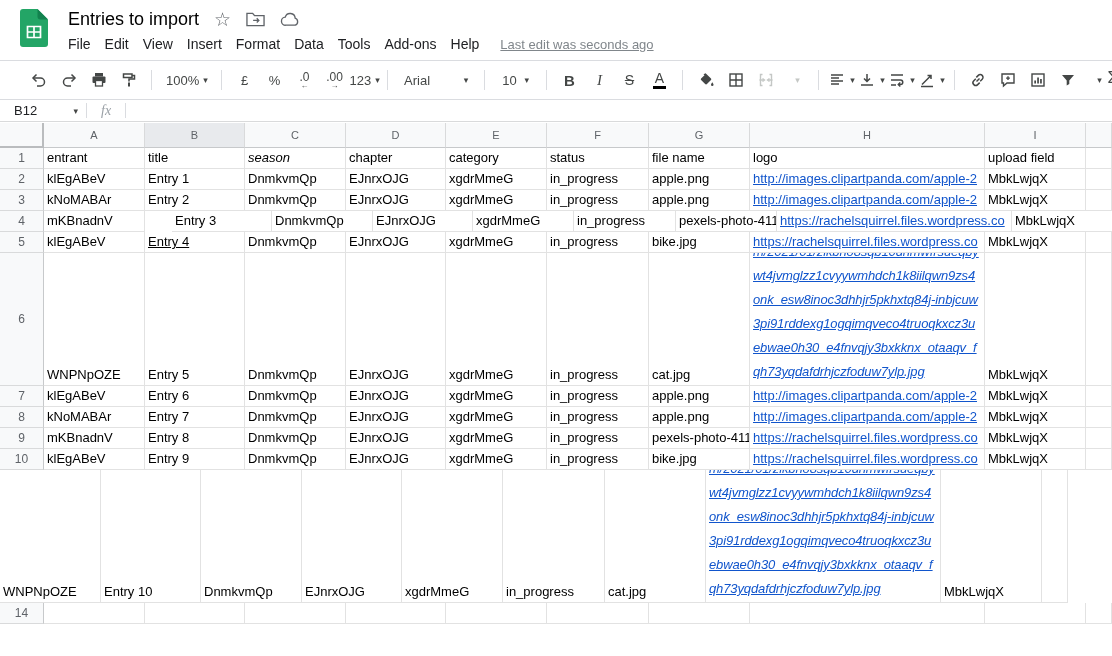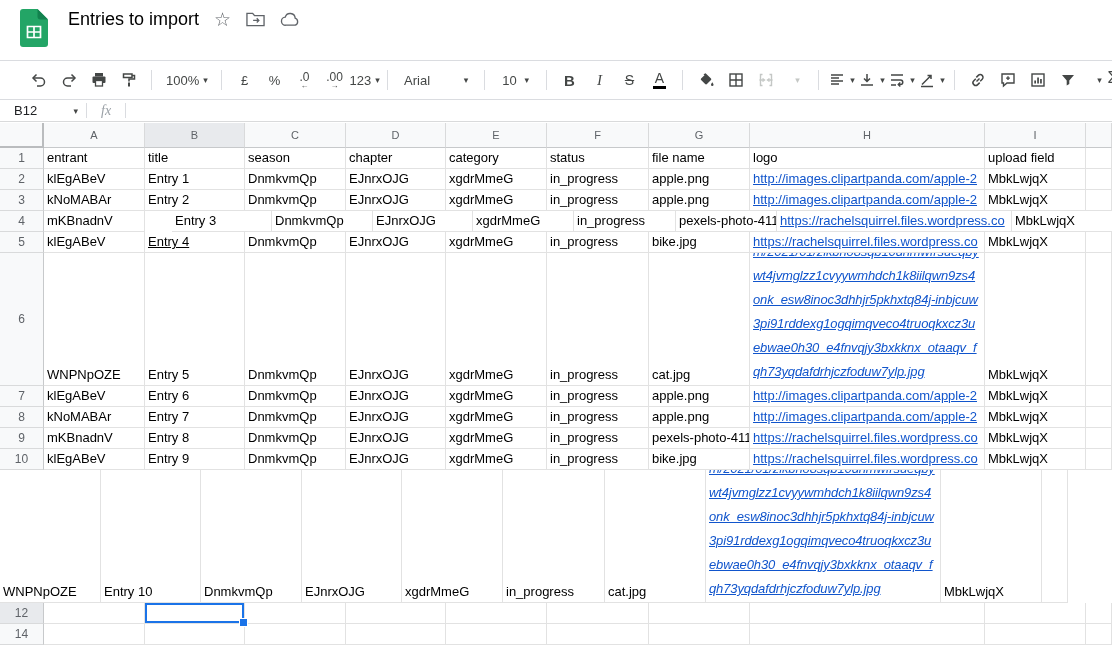--- a/index.html
+++ b/index.html
@@ -85,20 +85,32 @@
         <path d="M1 2h6l2 2.5h10V15H1z"></path>
           <path d="M7.5 9.5h6M11.3 7.3 13.5 9.5l-2.2 2.2"></path>
       </svg>
     </span>
     <span class="mini-ic">
       <svg width="21" height="16" viewBox="0 0 22 16" fill="none" stroke="#5f6368" stroke-width="1.4">
         <path d="M6 14.5a4.2 4.2 0 0 1-.5-8.4 5.3 5.3 0 0 1 10.4 1.1A3.9 3.9 0 0 1 16 14.5z"></path>
       </svg>
     </span>
   </div>
+  <div class="menu-row">
+    <span class="menu-item">File</span>
+    <span class="menu-item">Edit</span>
+    <span class="menu-item">View</span>
+    <span class="menu-item">Insert</span>
+    <span class="menu-item">Format</span>
+    <span class="menu-item">Data</span>
+    <span class="menu-item">Tools</span>
+    <span class="menu-item">Add-ons</span>
+    <span class="menu-item">Help</span>
+    <span class="last-edit">Last edit was seconds ago</span>
+  </div>
 </div>
 
 <div class="toolbar">
   <span class="tbtn">
     <svg viewBox="0 0 18 18" fill="none" stroke="#444746" stroke-width="1.5">
         <path d="M6.5 3.5 3 7l3.5 3.5"></path>
         <path d="M3 7h7.5a4 4 0 0 1 0 8H7"></path>
       </svg>
   </span>
   <span class="tbtn">
@@ -268,21 +280,21 @@
       <div class="colh" style="width: 102px;">F</div>
       <div class="colh" style="width: 101px;">G</div>
       <div class="colh" style="width: 235px;">H</div>
       <div class="colh" style="width: 101px;">I</div>
       <div class="colh" style="width: 26px;"></div>
     </div>
     <div class="srow" style="height: 21px;">
       <div class="rowh">1</div>
       <div class="cell" style="width: 101px;">entrant</div>
       <div class="cell" style="width: 100px;">title</div>
-      <div class="cell" style="width: 101px;">season</div>
+      <div class="cell" style="width: 101px; font-style: italic;">season</div>
       <div class="cell" style="width: 100px;">chapter</div>
       <div class="cell" style="width: 101px;">category</div>
       <div class="cell" style="width: 102px;">status</div>
       <div class="cell" style="width: 101px;">file name</div>
       <div class="cell" style="width: 235px;">logo</div>
       <div class="cell" style="width: 101px;">upload field</div>
       <div class="cell" style="width: 26px;"></div>
     </div>
     <div class="srow" style="height: 21px;">
       <div class="rowh">2</div>
@@ -424,33 +436,20 @@
       <div class="cell" style="width: 100px;">Entry 10</div>
       <div class="cell" style="width: 101px;">DnmkvmQp</div>
       <div class="cell" style="width: 100px;">EJnrxOJG</div>
       <div class="cell" style="width: 101px;">xgdrMmeG</div>
       <div class="cell" style="width: 102px;">in_progress</div>
       <div class="cell" style="width: 101px;">cat.jpg</div>
       <div class="cell wrapcell" style="width: 235px;">
         <span class="cell-link">https://rachelsquirrel.files.wordpress.com/2021/01/zlkbno8sqb10dnmwfrsueqbywt4jvmglzz1cvyywmhdch1k8iilqwn9zs4onk_esw8inoc3dhhjr5pkhxtq84j-inbjcuw3pi91rddexg1ogqimqveco4truoqkxcz3uebwae0h30_e4fnvqjy3bxkknx_otaaqv_fqh73yqdafdrhjczfoduw7ylp.jpg</span>
       </div>
       <div class="cell" style="width: 101px;">MbkLwjqX</div>
-      <div class="cell" style="width: 26px;"></div>
-    </div>
-    <div class="srow" style="height: 21px;">
-      <div class="rowh hl">12</div>
-      <div class="cell" style="width: 101px;"></div>
-      <div class="cell selected" style="width: 100px;"></div>
-      <div class="cell" style="width: 101px;"></div>
-      <div class="cell" style="width: 100px;"></div>
-      <div class="cell" style="width: 101px;"></div>
-      <div class="cell" style="width: 102px;"></div>
-      <div class="cell" style="width: 101px;"></div>
-      <div class="cell" style="width: 235px;"></div>
-      <div class="cell" style="width: 101px;"></div>
       <div class="cell" style="width: 26px;"></div>
     </div>
     <div class="srow" style="height: 21px;">
       <div class="rowh">14</div>
       <div class="cell" style="width: 101px;"></div>
       <div class="cell" style="width: 100px;"></div>
       <div class="cell" style="width: 101px;"></div>
       <div class="cell" style="width: 100px;"></div>
       <div class="cell" style="width: 101px;"></div>
       <div class="cell" style="width: 102px;"></div>

